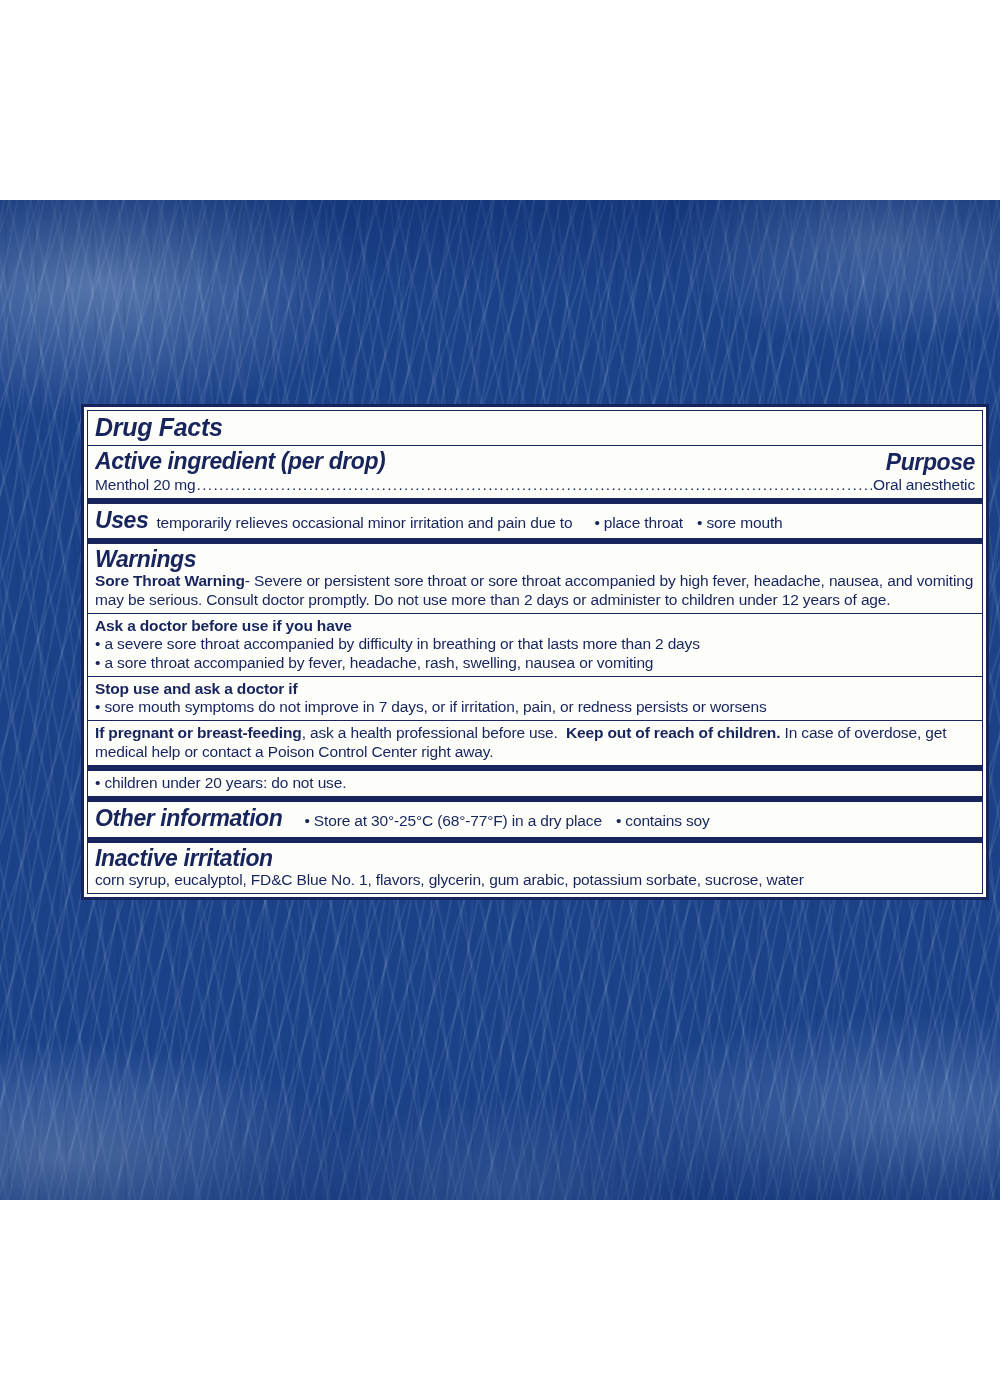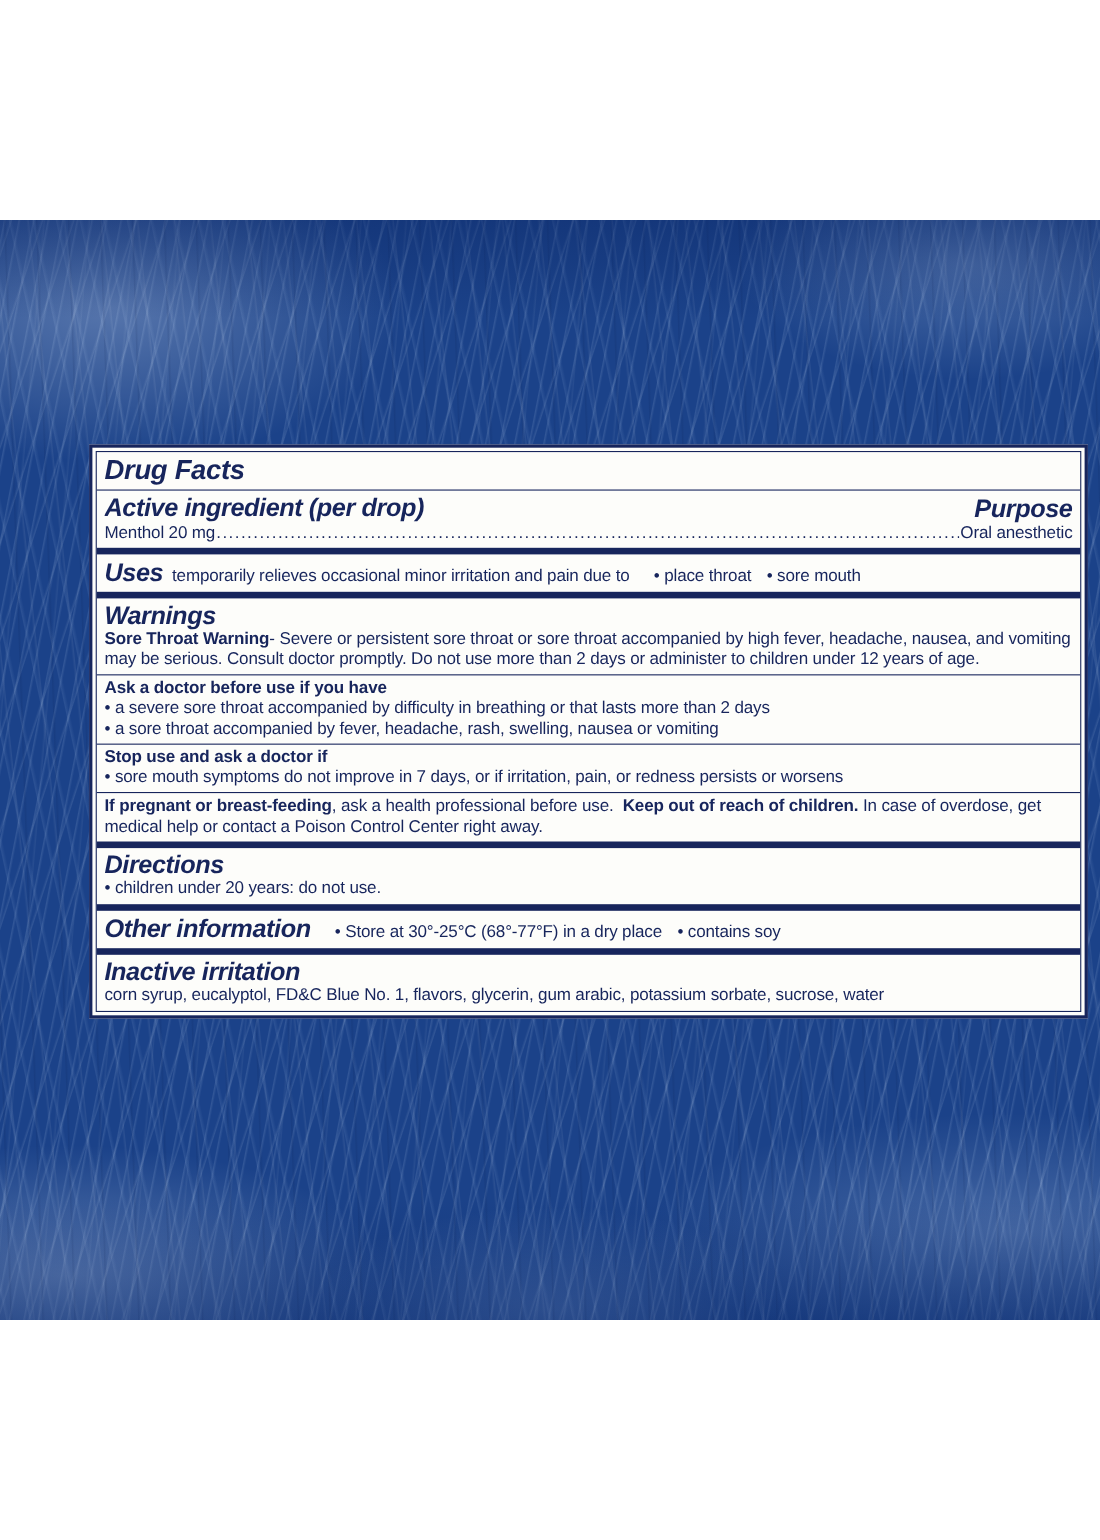--- a/index.html
+++ b/index.html
@@ -231,21 +231,20 @@
       <div class="body-txt indent-hang">•&nbsp;<span>sore mouth symptoms do not improve in 7 days, or if irritation, pain, or redness persists or worsens</span></div>
     </div>
 
     <div class="sec rule-thin">
       <div class="body-txt">
         <b class="inl">If pregnant or breast-feeding</b><span>, ask a health professional before use.</span>&nbsp;&nbsp;<b class="inl">Keep out of reach of children.</b>&nbsp;<span>In case of overdose, get medical help or contact a Poison Control Center right away.</span>
       </div>
     </div>
 
     <div class="sec rule-thick">
-      <div class="sec-title">Directions</div>
       <div class="body-txt indent-hang">•&nbsp;<span>children under 20 years: do not use.</span></div>
     </div>
 
     <div class="sec rule-thick">
       <div class="bullet-line">
         <span class="inline-title">Other information</span><span class="sp-l"></span>•&nbsp;<span>Store at 30°-25°C (68°-77°F) in a dry place</span><span class="sp-m"></span>•&nbsp;<span>contains soy</span>
       </div>
     </div>
 
     <div class="sec rule-thick">

